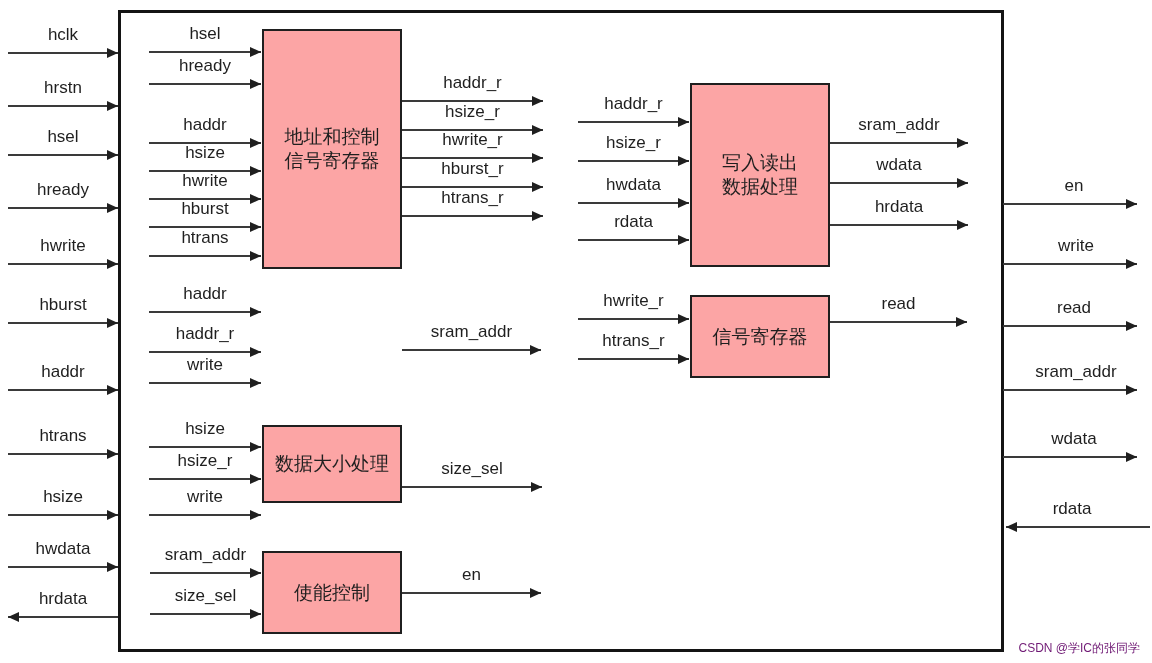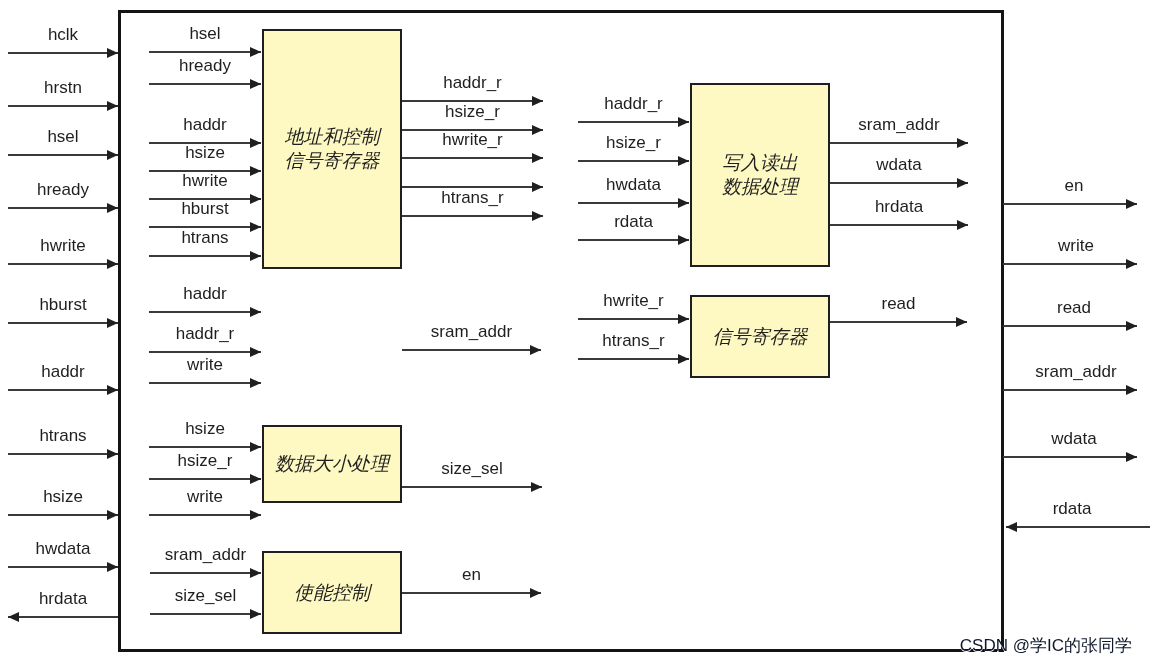--- a/index.html
+++ b/index.html
@@ -9,35 +9,35 @@
   }
   .outer{
     position:absolute;left:118px;top:10px;width:886px;height:642px;
     border:3px solid #141414;box-sizing:border-box;background:transparent;
   }
   .title{
     position:absolute;left:804px;top:33px;width:200px;text-align:center;
     font-size:23px;font-weight:bold;letter-spacing:0.5px;color:#141414;
   }
   .block{
-    position:absolute;box-sizing:border-box;border:2px solid #1f1f1f;background:#fef9c3;
-    display:flex;align-items:center;justify-content:center;text-align:left;font-style:italic;
+    position:absolute;box-sizing:border-box;border:2px solid #1f1f1f;background:#fca5a5;
+    display:flex;align-items:center;justify-content:center;text-align:left;
   }
   .block span{
     white-space:pre-line;font-size:19px;line-height:24px;color:#1f1f1f;
   }
   .wire{position:absolute;height:2px;background:#3a3a3a;}
   .head{position:absolute;width:0;height:0;}
   .head.right{border-top:5px solid transparent;border-bottom:5px solid transparent;border-left:11px solid #1f1f1f;}
   .head.left{border-top:5px solid transparent;border-bottom:5px solid transparent;border-right:11px solid #1f1f1f;}
   .siglabel{
     position:absolute;width:170px;text-align:center;font-size:17px;line-height:22px;color:#1f1f1f;
   }
   .watermark{
-    position:absolute;right:20px;bottom:6px;font-size:17px;color:#0f172a;
+    position:absolute;right:12px;bottom:6px;font-size:12px;color:#701a75;
     text-shadow:0 1px 0 #ffffff;
   }
 </style>
 </head>
 <body>
 
 <div class="stage" id="stage">
   <div class="outer"></div>
   <div class="watermark">CSDN @学IC的张同学</div>
 <div class="block" style="left: 262px; top: 29px; width: 140px; height: 240px;">
@@ -115,20 +115,21 @@
     <div class="head right" style="top: 96px; left: 532px;"></div>
     <div class="siglabel" style="left: 387.5px; top: 72px;">haddr_r</div>
     <div class="wire" style="left: 402px; top: 129px; width: 141px;"></div>
     <div class="head right" style="top: 125px; left: 532px;"></div>
     <div class="siglabel" style="left: 387.5px; top: 101px;">hsize_r</div>
     <div class="wire" style="left: 402px; top: 157px; width: 141px;"></div>
     <div class="head right" style="top: 153px; left: 532px;"></div>
     <div class="siglabel" style="left: 387.5px; top: 129px;">hwrite_r</div>
     <div class="wire" style="left: 402px; top: 186px; width: 141px;"></div>
     <div class="head right" style="top: 182px; left: 532px;"></div>
+    <div class="siglabel" style="left: 387.5px; top: 158px;">hburst_r</div>
     <div class="wire" style="left: 402px; top: 215px; width: 141px;"></div>
     <div class="head right" style="top: 211px; left: 532px;"></div>
     <div class="siglabel" style="left: 387.5px; top: 187px;">htrans_r</div>
     <div class="wire" style="left: 578px; top: 121px; width: 111px;"></div>
     <div class="head right" style="top: 117px; left: 678px;"></div>
     <div class="siglabel" style="left: 548.5px; top: 93px;">haddr_r</div>
     <div class="wire" style="left: 578px; top: 160px; width: 111px;"></div>
     <div class="head right" style="top: 156px; left: 678px;"></div>
     <div class="siglabel" style="left: 548.5px; top: 132px;">hsize_r</div>
     <div class="wire" style="left: 578px; top: 202px; width: 111px;"></div>

